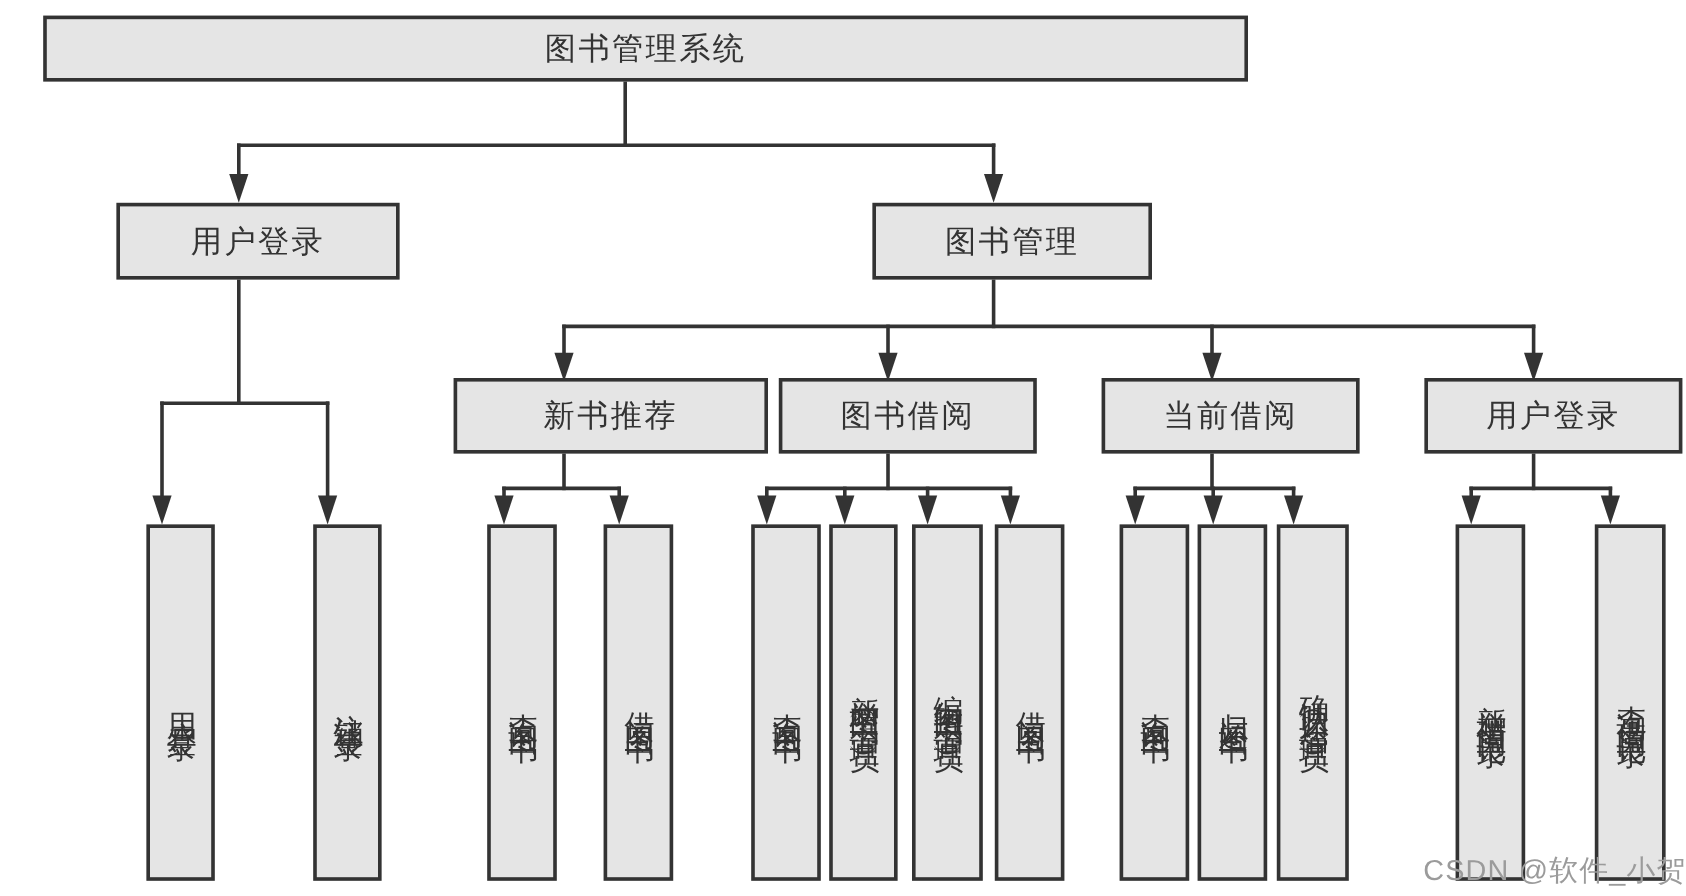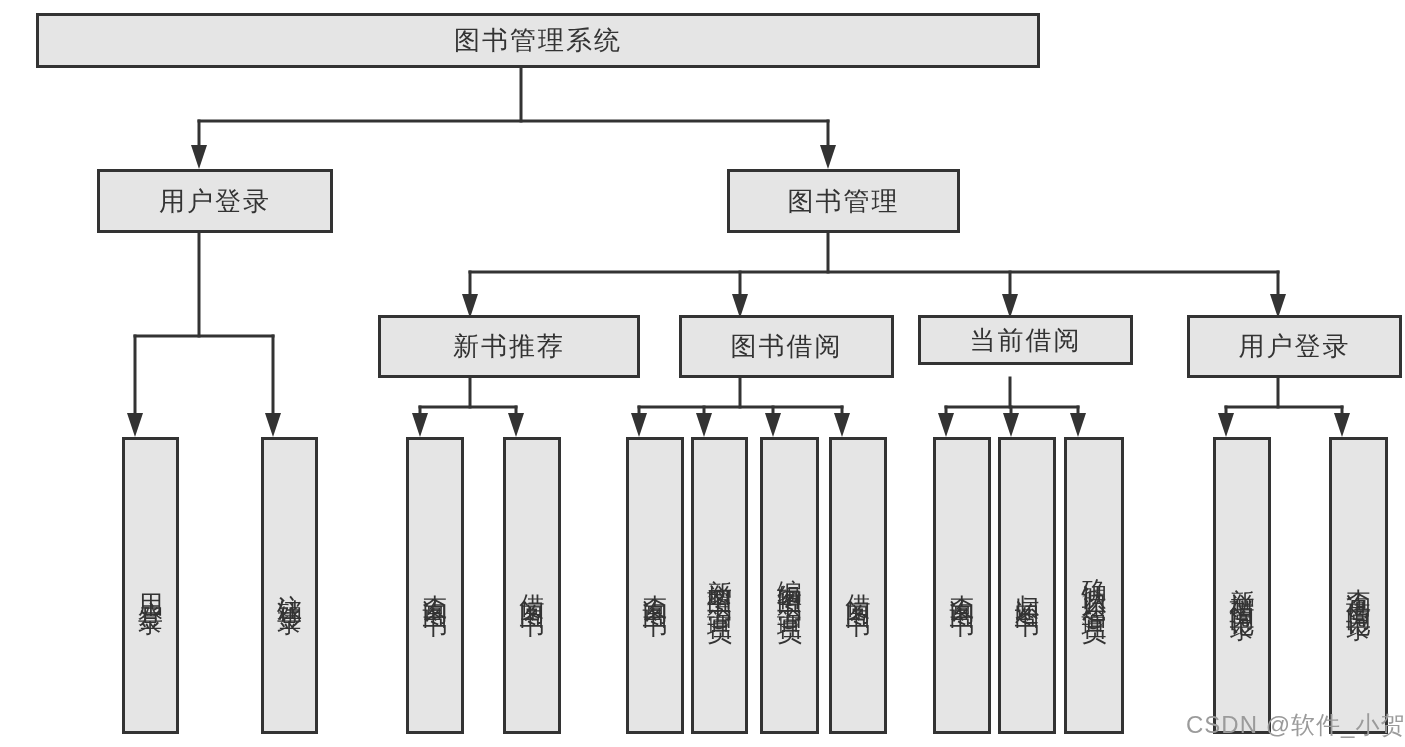--- a/index.html
+++ b/index.html
@@ -154,24 +154,24 @@
   <div class="node hnode" style="left:81px;top:169px;width:236px;height:64px">
     <span>用户登录</span>
   </div>
   <div class="node hnode" style="left:711px;top:169px;width:233px;height:64px">
     <span>图书管理</span>
   </div>
 
   <div class="node hnode" style="left:362px;top:315px;width:262px;height:63px">
     <span>新书推荐</span>
   </div>
-  <div class="node hnode" style="left:663px;top:315px;width:215px;height:63px">
+  <div class="node hnode" style="left:633px;top:315px;width:215px;height:63px">
     <span>图书借阅</span>
   </div>
-  <div class="node hnode" style="left:902px;top:315px;width:215px;height:50px">
+  <div class="node hnode" style="left:902px;top:315px;width:215px;height:63px">
     <span>当前借阅</span>
   </div>
   <div class="node hnode" style="left:1171px;top:315px;width:215px;height:63px">
     <span>用户登录</span>
   </div>
 
   <div class="node vnode" style="left:106px;top:437px;width:57px;height:297px">
     <span>用户登录</span>
   </div>
   <div class="node vnode" style="left:245px;top:437px;width:57px;height:297px">

